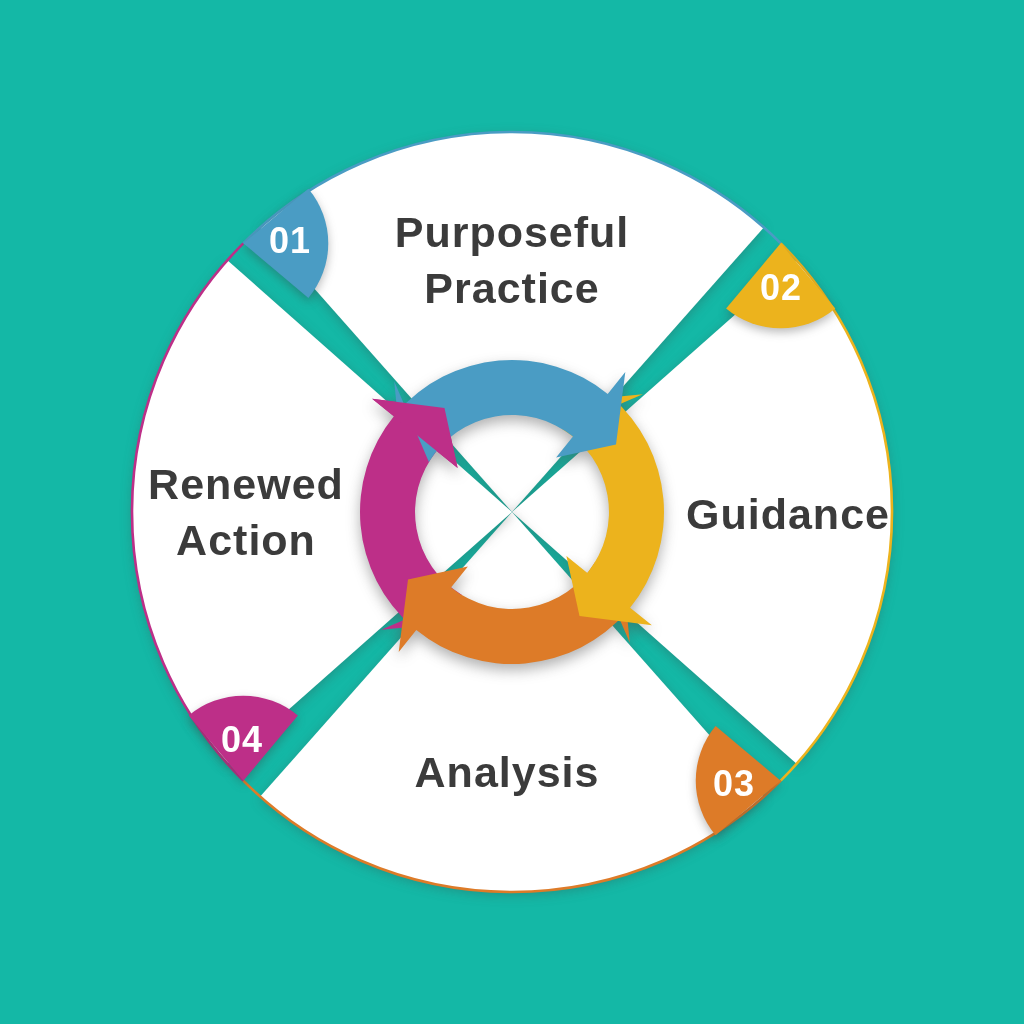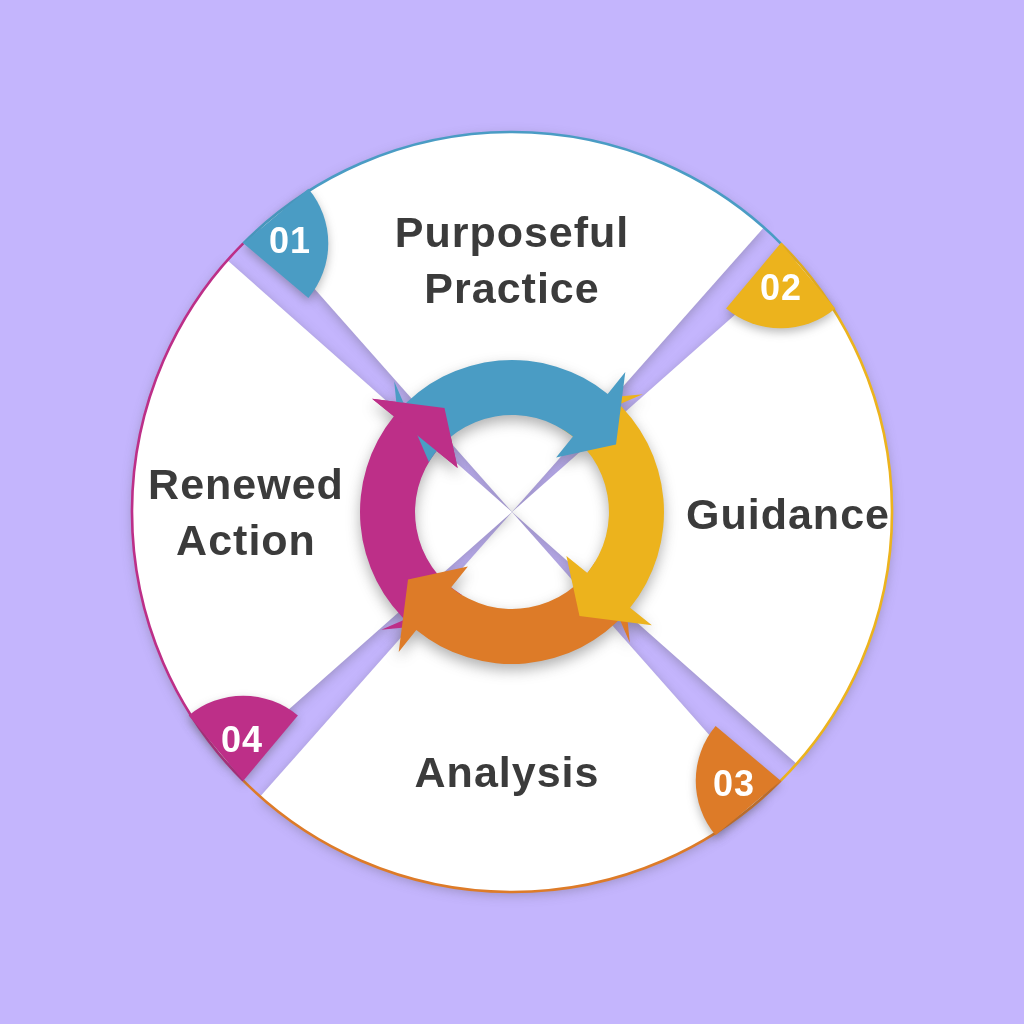--- a/index.html
+++ b/index.html
@@ -8,21 +8,21 @@
     background: #ffffff;
     width: 1024px;
     height: 1024px;
     overflow: hidden;
     font-family: "Liberation Sans", sans-serif;
   }
   .stage {
     width: 1024px;
     height: 1024px;
     position: relative;
-    background: #c4b5fd;
+    background: #14b8a6;
   }
   svg { display: block; }
 
   .segment {
     fill: #ffffff;
     filter: drop-shadow(0px 3px 6px rgba(60,60,60,0.30));
   }
   .ring-arc {
     fill: none;
     stroke-width: 2.6;

